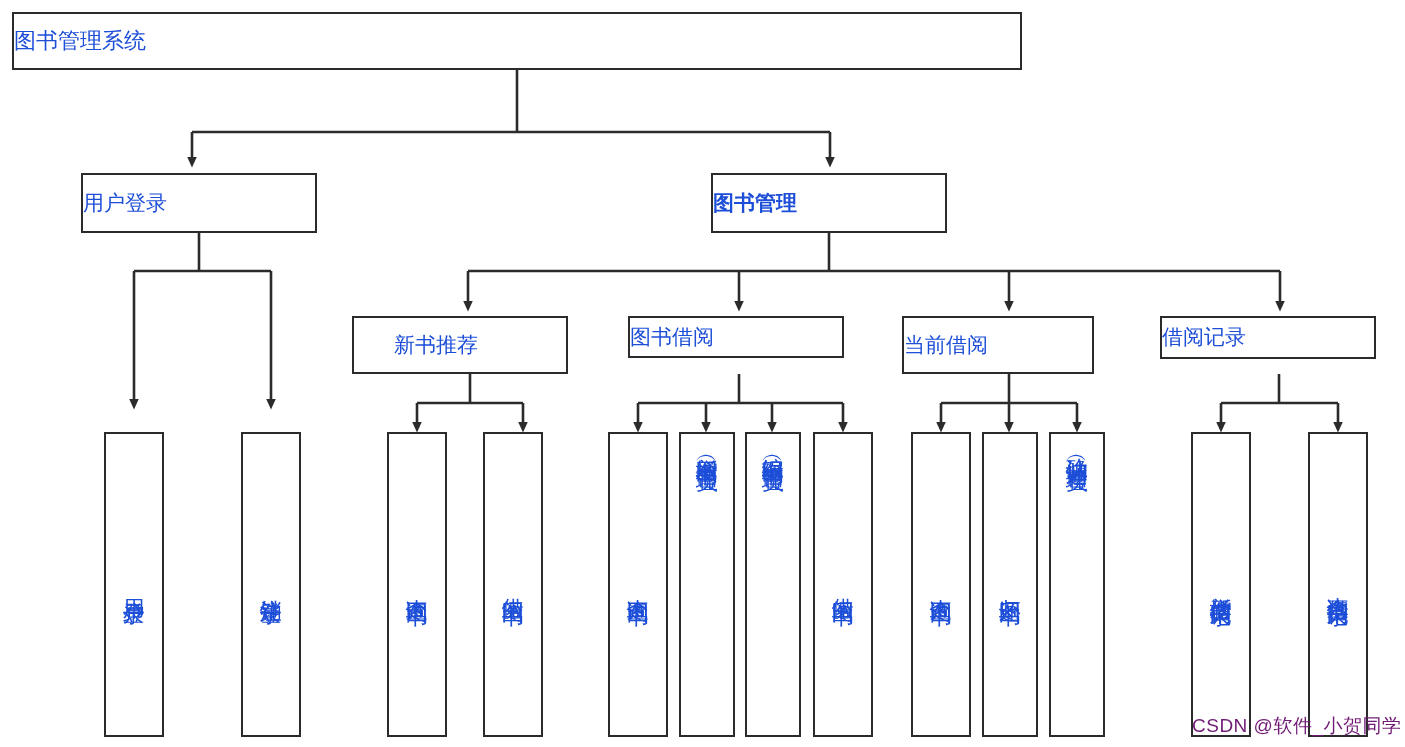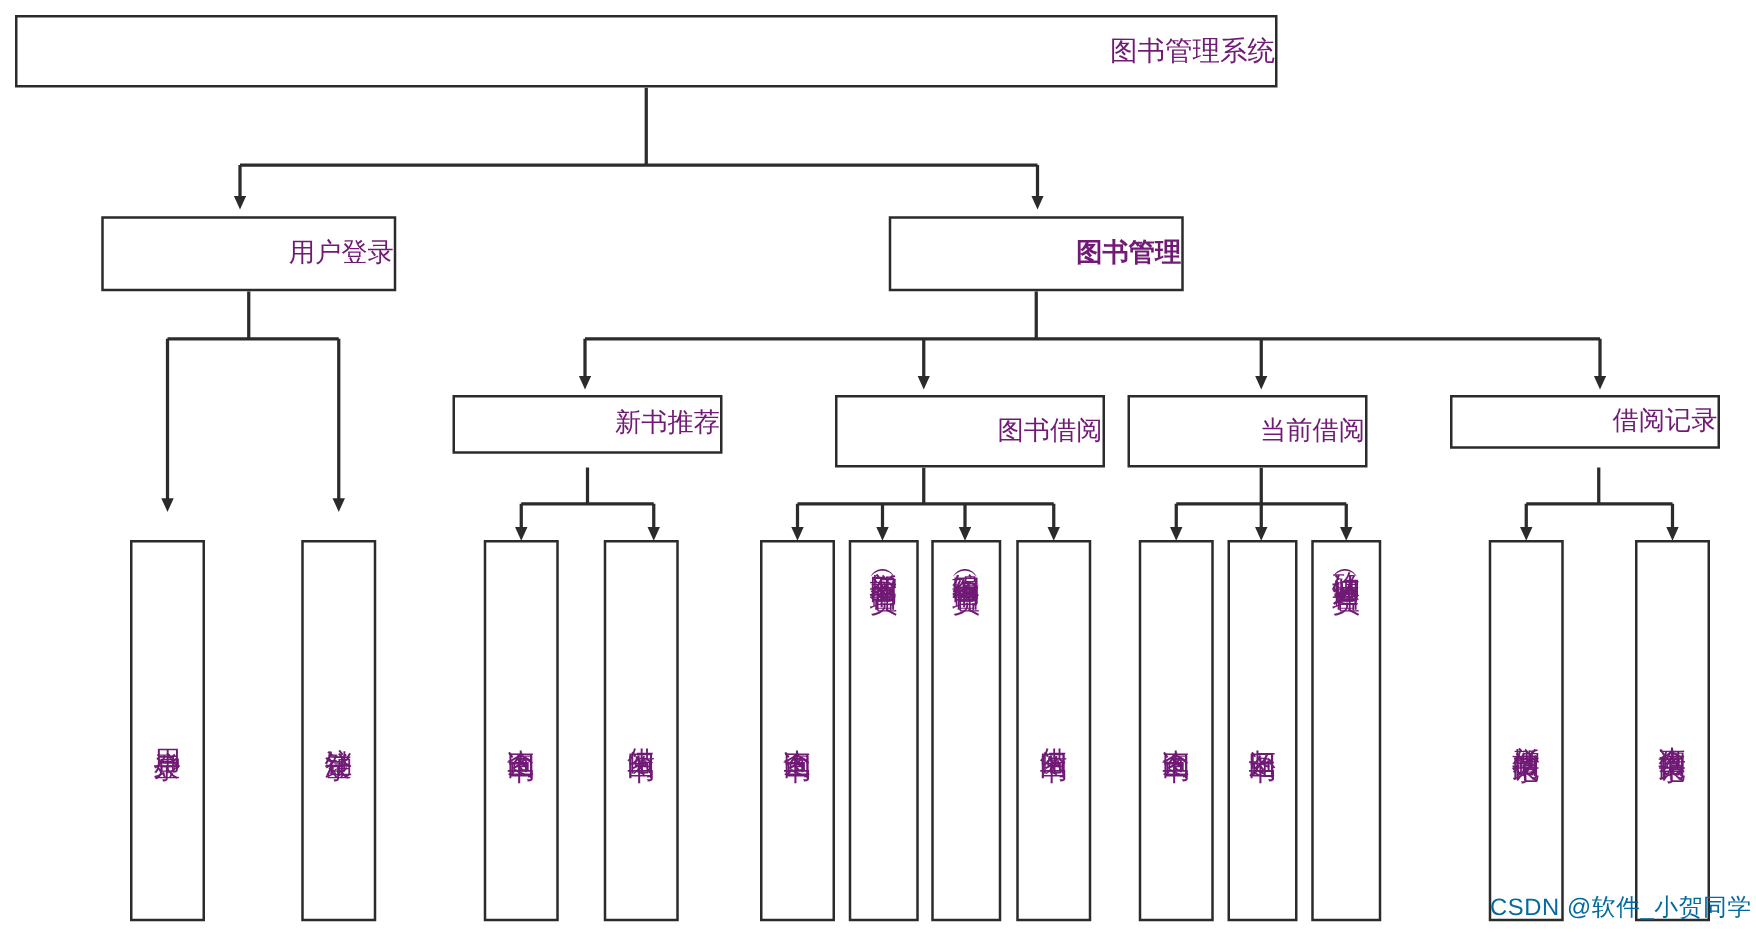--- a/index.html
+++ b/index.html
@@ -25,22 +25,22 @@
     height: 747px;
     pointer-events: none;
   }
   .node {
     position: absolute;
     box-sizing: border-box;
     border: 2px solid #2b2b2b;
     background: #ffffff;
     display: flex;
     align-items: center;
-    justify-content: flex-end;
-    color: #701a75;
+    justify-content: flex-start;
+    color: #1d4ed8;
   }
   .node .lbl {
     display: block;
     text-align: center;
     line-height: 1.15;
   }
   .node.h .lbl {
     font-size: 21px;
   }
   .node.root .lbl {
@@ -60,21 +60,21 @@
   }
   .node.v.mid {
     align-items: center;
   }
   .node.v.top {
     align-items: flex-start;
     padding-top: 6px;
   }
   .watermark {
     position: absolute;
-    color: #0369a1;
+    color: #701a75;
     font-size: 19px;
     white-space: nowrap;
     left: 1192px;
     top: 713px;
     letter-spacing: 0.5px;
   }
 </style>
 </head>
 <body>
 
@@ -134,24 +134,24 @@
     <span class="lbl">图书管理系统</span>
   </div>
 
   <div class="node h" style="left:81px; top:173px; width:236px; height:60px;">
     <span class="lbl">用户登录</span>
   </div>
   <div class="node h" style="left:711px; top:173px; width:236px; height:60px;font-weight:bold;">
     <span class="lbl">图书管理</span>
   </div>
 
-  <div class="node h" style="left:362px; top:316px; width:216px; height:47px;">
+  <div class="node h" style="left:352px; top:316px; width:216px; height:58px;padding-left:40px;">
     <span class="lbl">新书推荐</span>
   </div>
-  <div class="node h" style="left:668px; top:316px; width:216px; height:58px;">
+  <div class="node h" style="left:628px; top:316px; width:216px; height:42px;">
     <span class="lbl">图书借阅</span>
   </div>
   <div class="node h" style="left:902px; top:316px; width:192px; height:58px;">
     <span class="lbl">当前借阅</span>
   </div>
   <div class="node h" style="left:1160px; top:316px; width:216px; height:43px;">
     <span class="lbl">借阅记录</span>
   </div>
 
   <div class="node v mid" style="left:104px; top:432px; width:60px; height:305px;">

